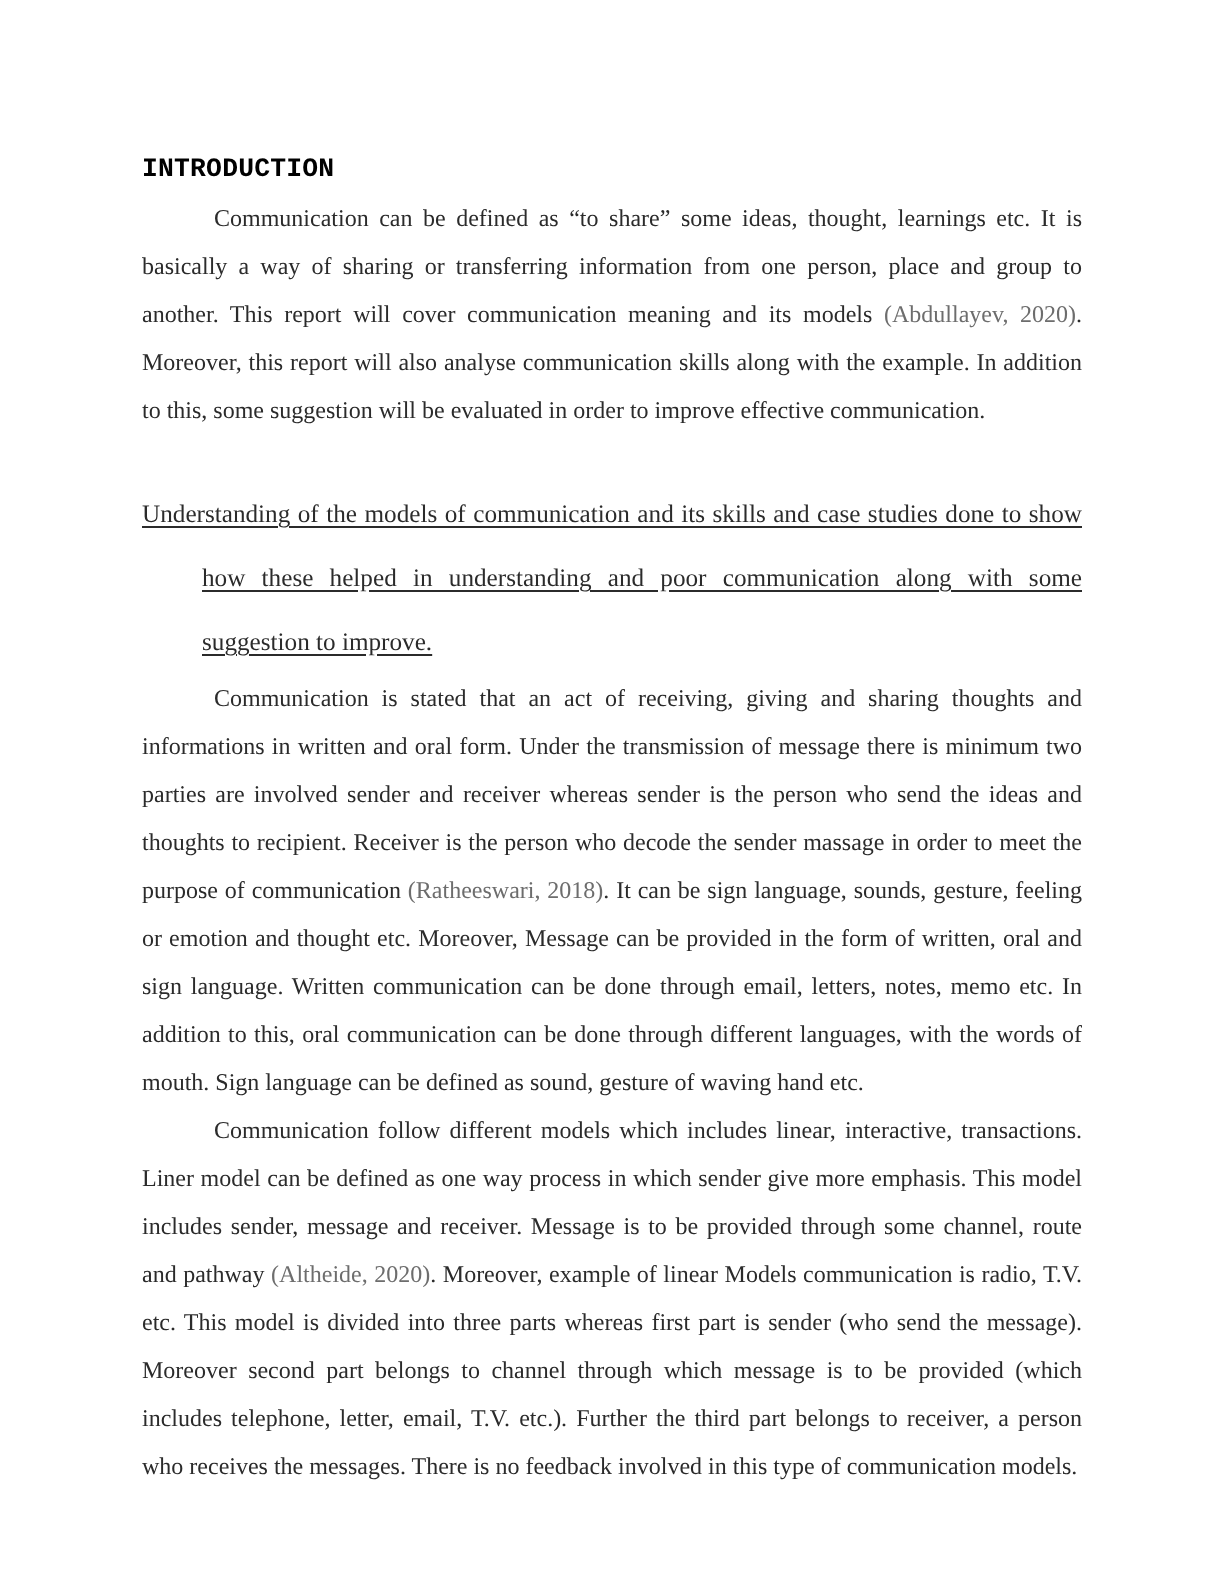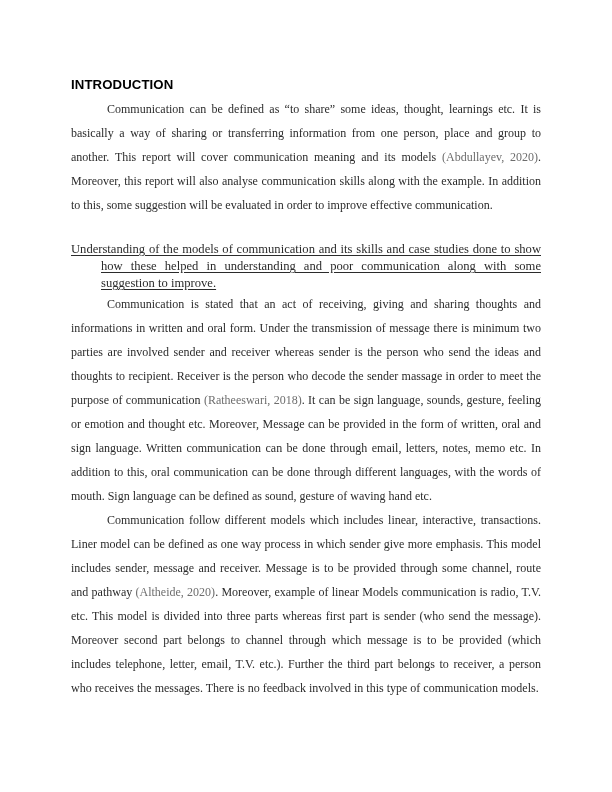--- a/index.html
+++ b/index.html
@@ -22,21 +22,21 @@
     box-sizing: border-box;
     padding: 73px 71px 0 71px;
   }
 
   .doc-body {
     width: 470px;
     color: #1a1a1a;
   }
 
   h1.section-heading {
-    font-family: Liberation Sans, sans-serif;
+    font-family: Liberation Mono, monospace;
     font-size: 13.2px;
     font-weight: bold;
     line-height: 24px;
     margin: 0;
     padding: 0;
     color: #000000;
     letter-spacing: 0.1px;
   }
 
   p.para {
@@ -50,21 +50,21 @@
     -webkit-hyphens: none;
     hyphens: none;
   }
 
   .spacer-line {
     height: 24px;
   }
 
   .subheading {
     font-size: 12.6px;
-    line-height: 17px;
+    line-height: 32px;
     text-align: justify;
     color: #2b2b2b;
     margin: 0;
     padding: 0;
     padding-left: 30px;
     text-indent: -30px;
   }
   .subheading .u {
     text-decoration: underline;
     text-underline-offset: 2px;

